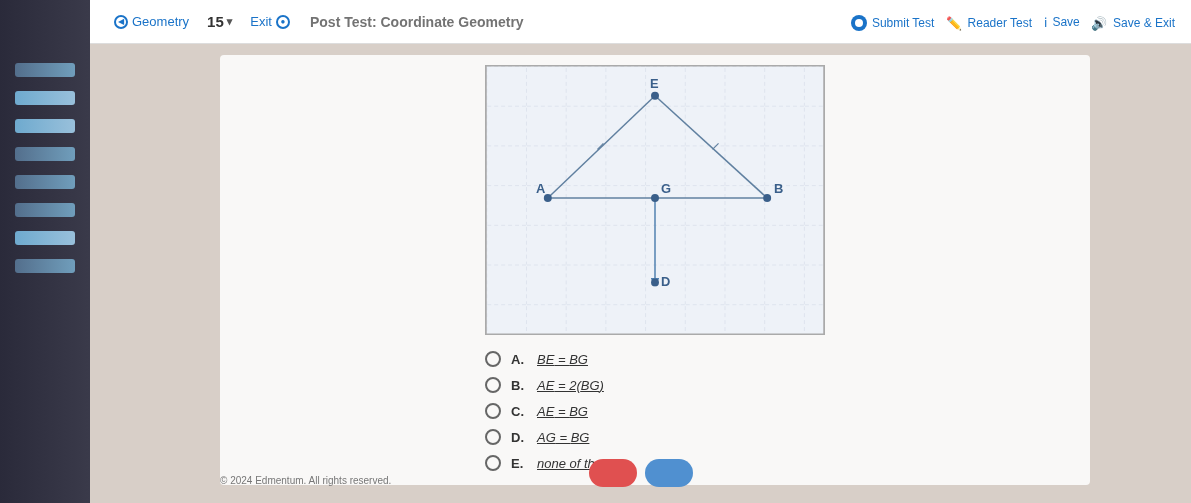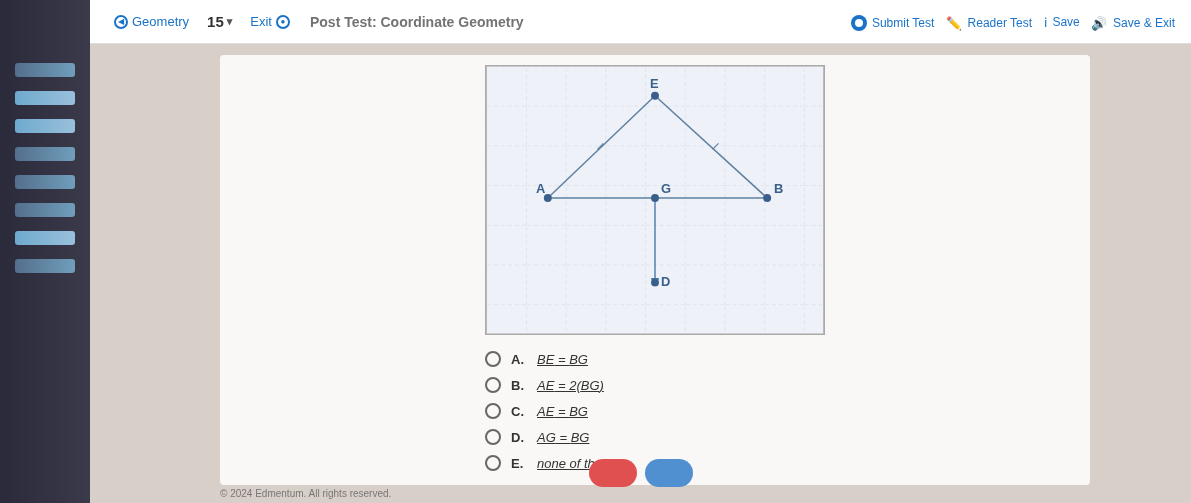--- a/index.html
+++ b/index.html
@@ -189,21 +189,21 @@
       min-width: 16px;
     }
     .option-text {
       font-style: italic;
       text-decoration: underline;
     }
 
     
     .footer {
       position: absolute;
-      bottom: 4px;
+      bottom: 17px;
       left: 130px;
       font-size: 10px;
       color: #777;
     }
 
     
     .bottom-btns {
       position: absolute;
       bottom: 16px;
       left: 50%;

